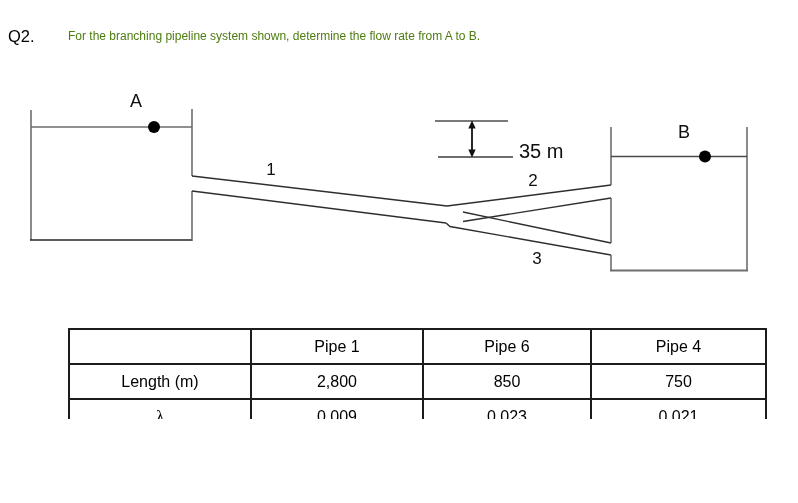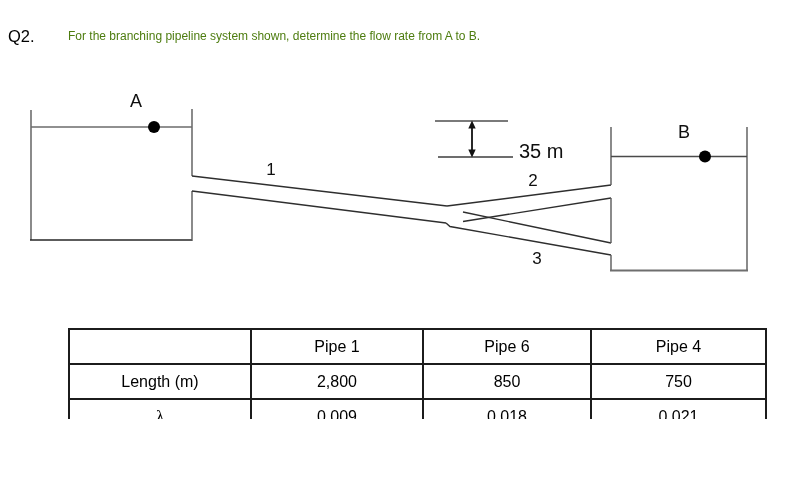--- a/index.html
+++ b/index.html
@@ -132,19 +132,19 @@
     </tr>
     <tr>
       <td>Length (m)</td>
       <td>2,800</td>
       <td>850</td>
       <td>750</td>
     </tr>
     <tr>
       <td class="lambda-cell">λ</td>
       <td>0.009</td>
-      <td>0.018</td>
+      <td>0.023</td>
       <td>0.021</td>
     </tr>
   </tbody>
     </table>
 
 </div>
 
 </body></html>

